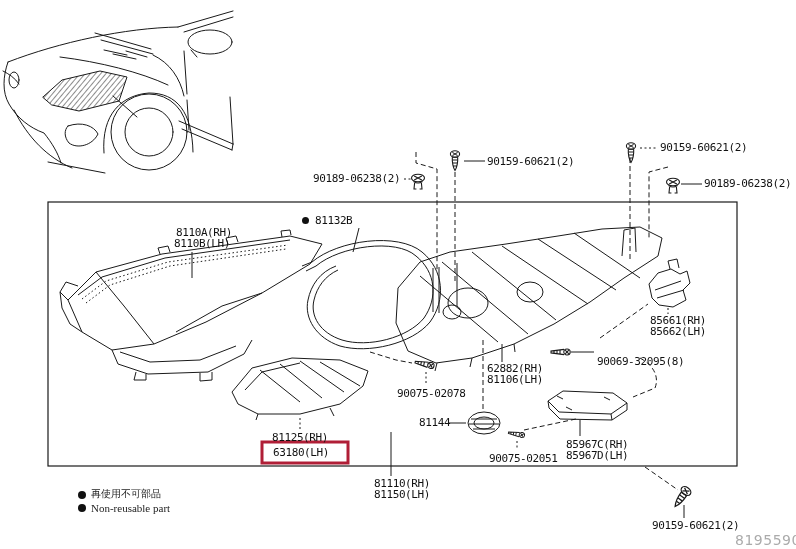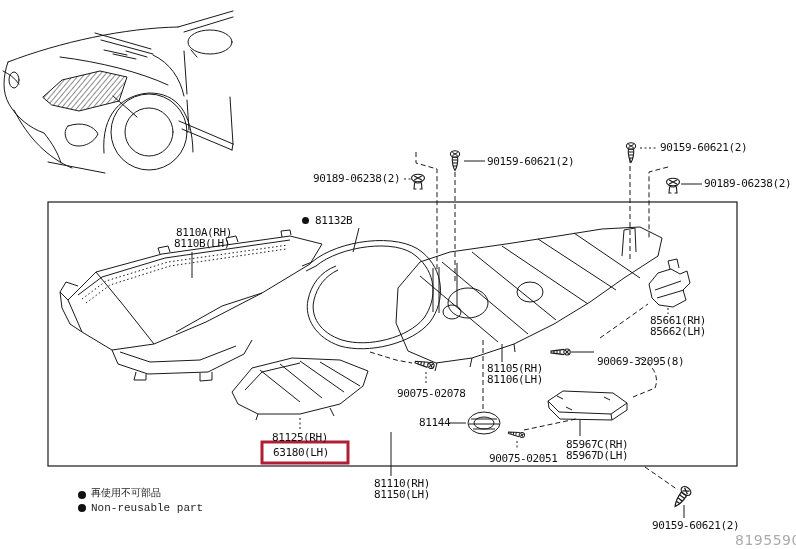--- a/index.html
+++ b/index.html
@@ -3,21 +3,21 @@
 <meta charset="utf-8">
 <style>
   html,body{margin:0;padding:0;background:#fff;}
   #stage{position:relative;width:796px;height:549px;background:#ffffff;overflow:hidden;
          font-family:"DejaVu Sans Mono",monospace;}
   svg{position:absolute;left:0;top:0;}
   .lbl{position:absolute;font-size:11px;line-height:11px;font-weight:400;
        letter-spacing:-0.4px;color:#111;white-space:nowrap;cursor:default;}
   .dot{position:absolute;width:7px;height:7px;background:#111;border-radius:50%;}
   .ldot{position:absolute;width:8px;height:8px;background:#111;border-radius:50%;}
-  .legend-txt{position:absolute;font-family:Liberation Mono, monospace;font-size:11px;
+  .legend-txt{position:absolute;font-family:Liberation Serif, serif;font-size:11px;
        line-height:12px;color:#222;white-space:nowrap;}
   .watermark{position:absolute;font-family:"DejaVu Sans",sans-serif;font-size:14px;
        color:#ababab;letter-spacing:0.5px;}
 </style>
 </head>
 <body>
 
 <div id="stage">
 
 <svg width="796" height="549" viewBox="0 0 796 549">
@@ -166,21 +166,21 @@
 <div class="lbl" style="left:174px;top:238px">8110B(LH)</div>
 
 <div class="dot" style="left:302px;top:217px"></div>
 <div class="lbl" style="left:315px;top:215px">81132B</div>
 
 <div class="lbl" style="left:650px;top:315px">85661(RH)</div>
 <div class="lbl" style="left:650px;top:326px">85662(LH)</div>
 
 <div class="lbl" style="left:597px;top:356px">90069-32095(8)</div>
 
-<div class="lbl" style="left:487px;top:363px">81105(RH)</div>
+<div class="lbl" style="left:487px;top:363px">62882(RH)</div>
 <div class="lbl" style="left:487px;top:374px">81106(LH)</div>
 
 <div class="lbl" style="left:397px;top:388px">90075-02078</div>
 <div class="lbl" style="left:419px;top:417px">81144</div>
 
 <div class="lbl" style="left:272px;top:432px">81125(RH)</div>
 <div class="lbl" style="left:273px;top:447px">63180(LH)</div>
 
 <div class="lbl" style="left:489px;top:453px">90075-02051</div>
 

